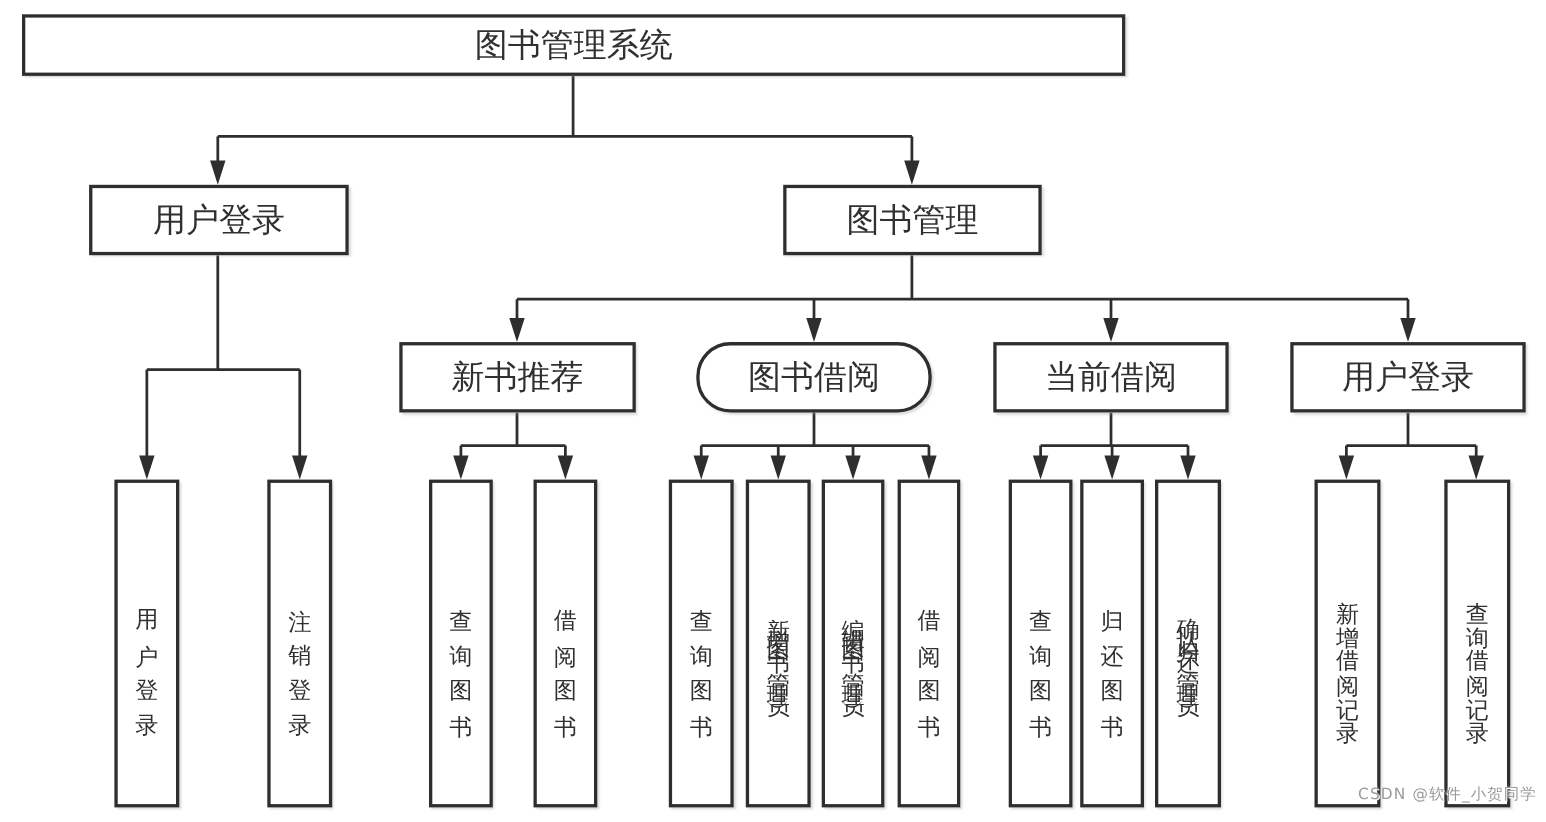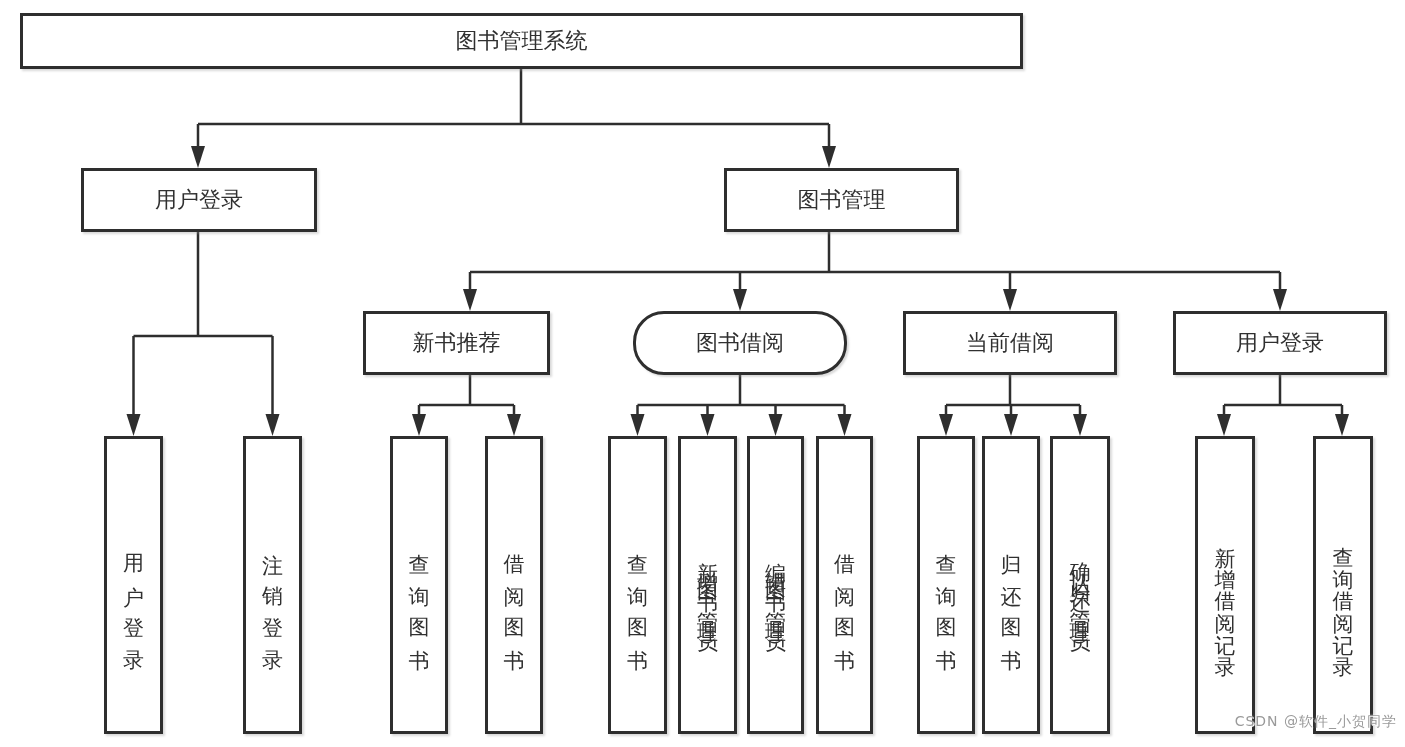--- a/index.html
+++ b/index.html
@@ -25,31 +25,31 @@
     pointer-events: none;
   }
   .node {
     position: absolute;
     box-sizing: border-box;
     background: #ffffff;
     border: 3px solid #2e2e2e;
     display: flex;
     align-items: center;
     justify-content: center;
-    font-size: 22px;
+    font-size: 30px;
     color: #303030;
     box-shadow: 2px 2px 2px rgba(150,150,150,0.35);
     z-index: 2;
     white-space: nowrap;
   }
   
   .b-root        { left: 20px;   top: 13px;  width: 1003px; height: 56px; }
   .b-user-login  { left: 81px;   top: 168px; width: 236px;  height: 64px; }
-  .b-book-mgmt   { left: 712px;  top: 168px; width: 235px;  height: 64px; margin-left: 12px; }
-  .b-new-book    { left: 363px;  top: 311px; width: 187px;  height: 64px; }
+  .b-book-mgmt   { left: 712px;  top: 168px; width: 235px;  height: 64px; }
+  .b-new-book    { left: 363px;  top: 311px; width: 215px;  height: 64px; }
   .b-borrow      { left: 633px;  top: 311px; width: 214px;  height: 64px; border-radius: 31px; }
   .b-current     { left: 903px;  top: 311px; width: 214px;  height: 64px; }
   .b-records     { left: 1173px; top: 311px; width: 214px;  height: 64px; }
   
   .vbox { top: 436px; height: 298px; font-size: 21px; }
   .v1  { left: 104px;  width: 59px; }
   .v2  { left: 243px;  width: 59px; }
   .v3  { left: 390px;  width: 58px; }
   .v4  { left: 485px;  width: 58px; }
   .v5  { left: 608px;  width: 59px; }

